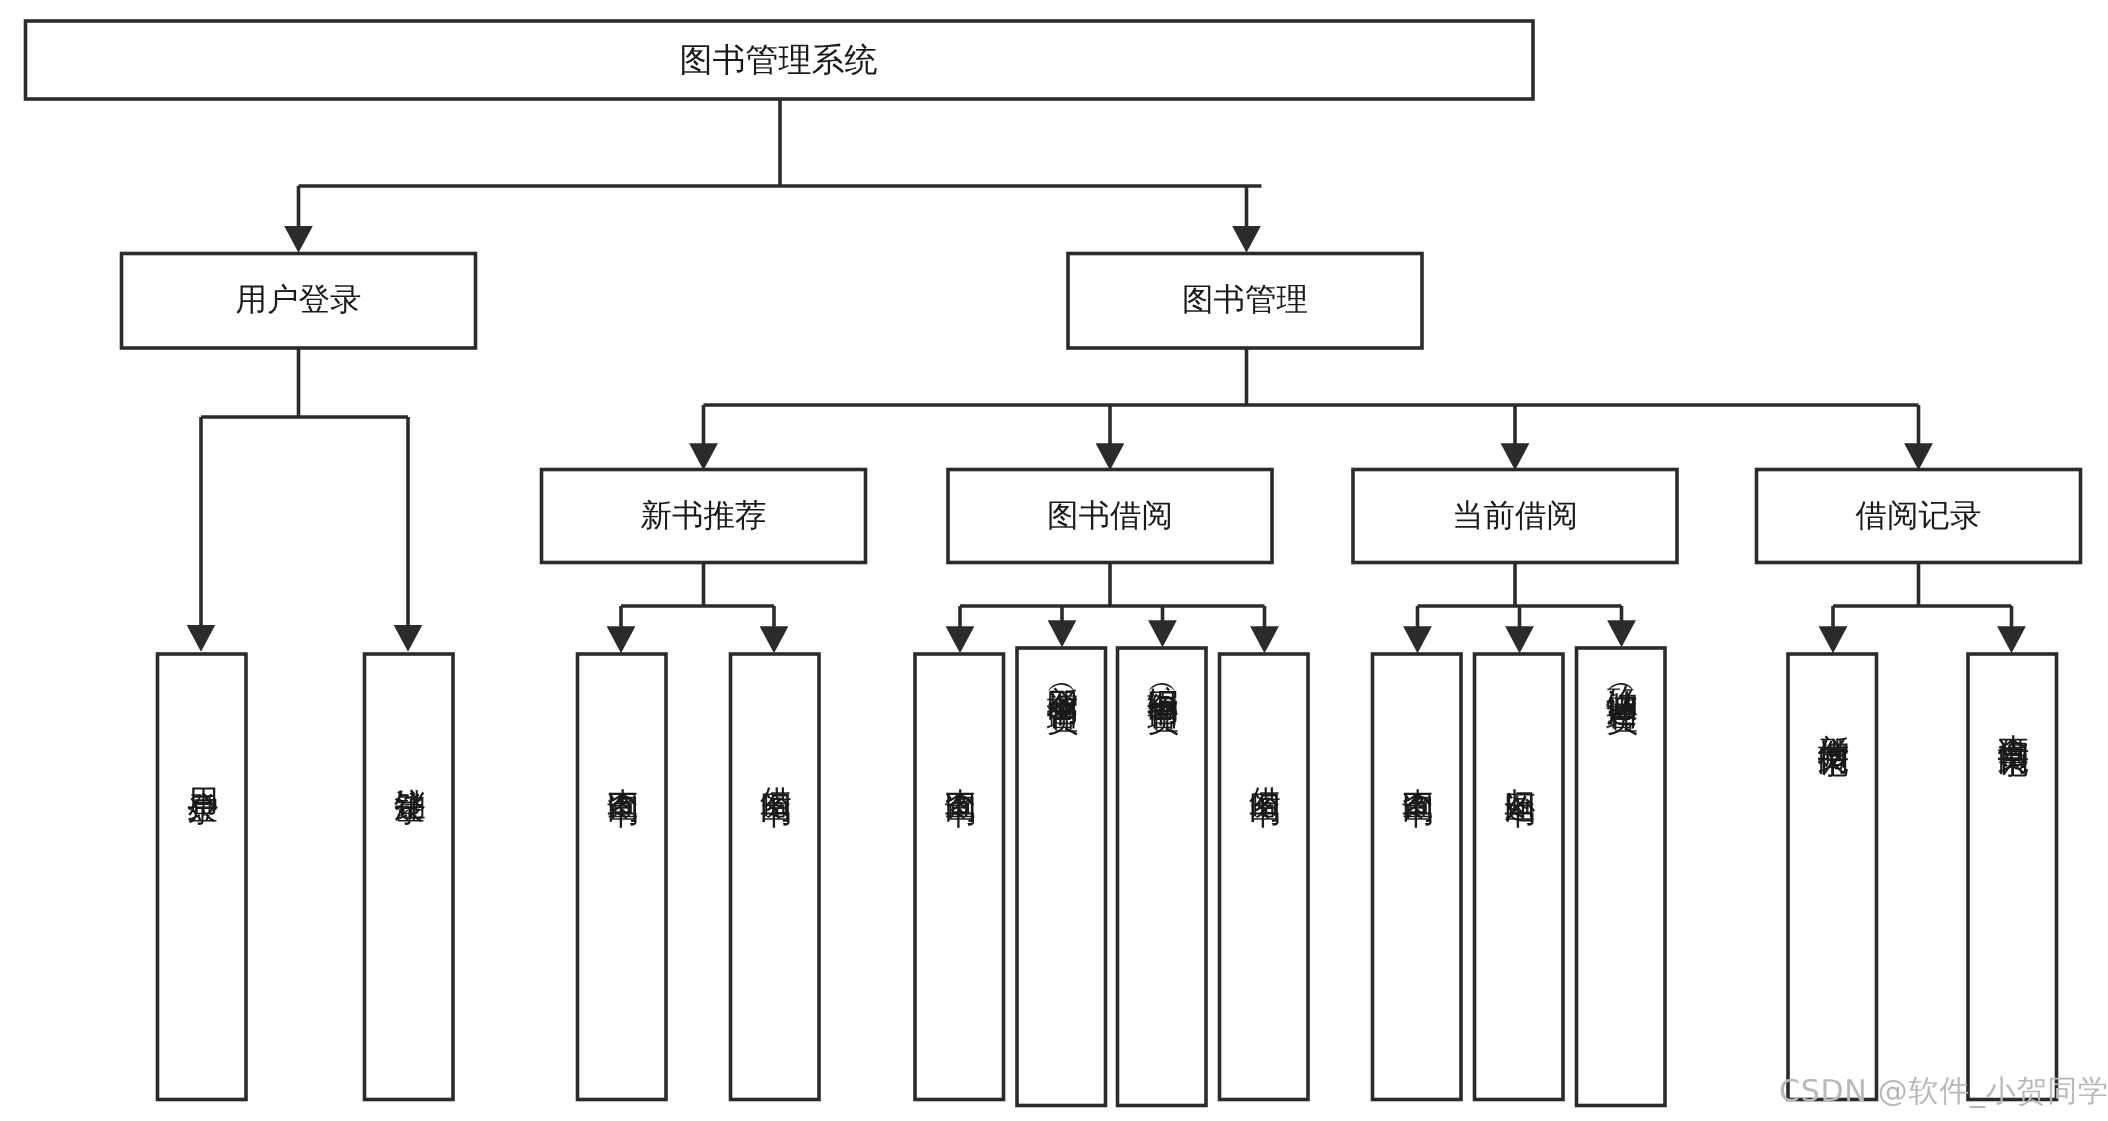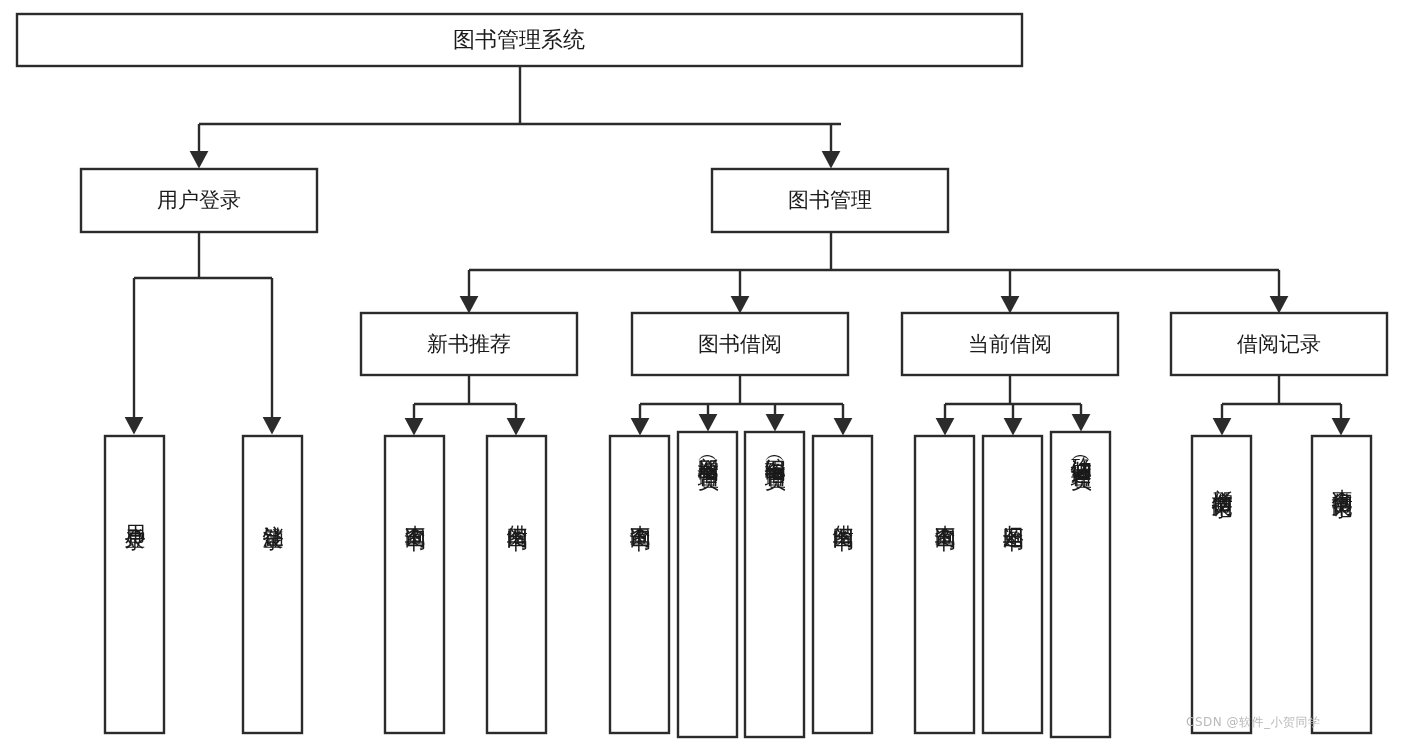--- a/index.html
+++ b/index.html
@@ -71,21 +71,21 @@
     line-height: 1.32;
     letter-spacing: 2px;
     color: #1a1a1a;
     white-space: nowrap;
   }
   .watermark {
     position: absolute;
     left: 1186px;
     top: 714px;
     font-family: "DejaVu Sans", "Liberation Sans", sans-serif;
-    font-size: 12px;
+    font-size: 20px;
     color: #b9b9b9;
     white-space: nowrap;
     letter-spacing: 0.5px;
   }
 </style>
 </head>
 <body>
 
 <div id="diagram-root">
 

